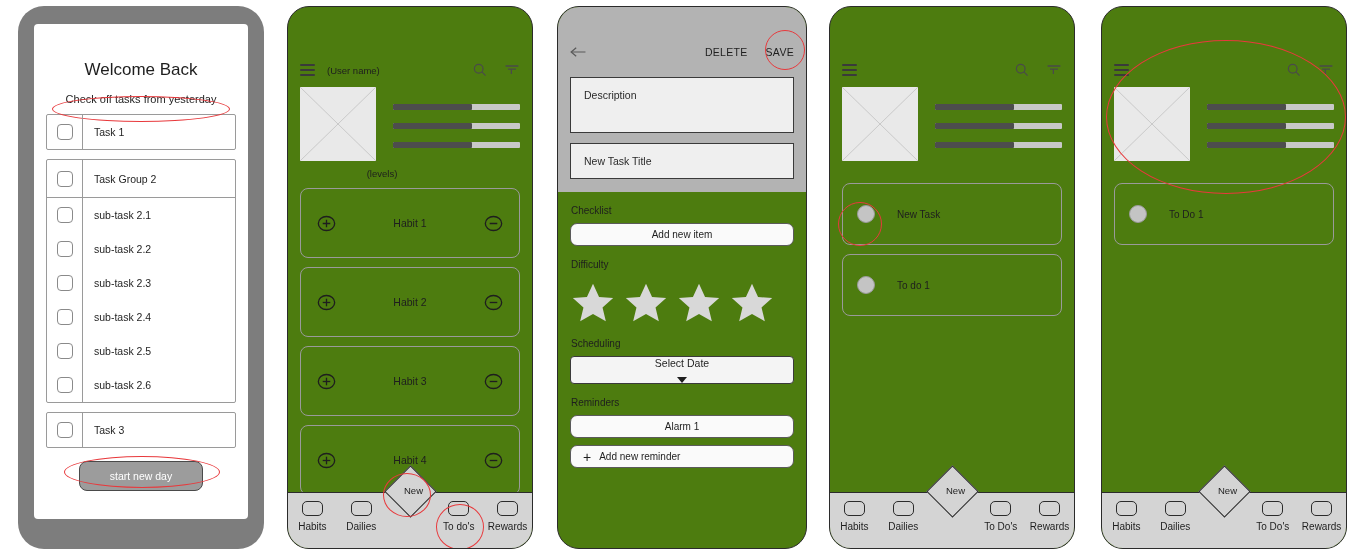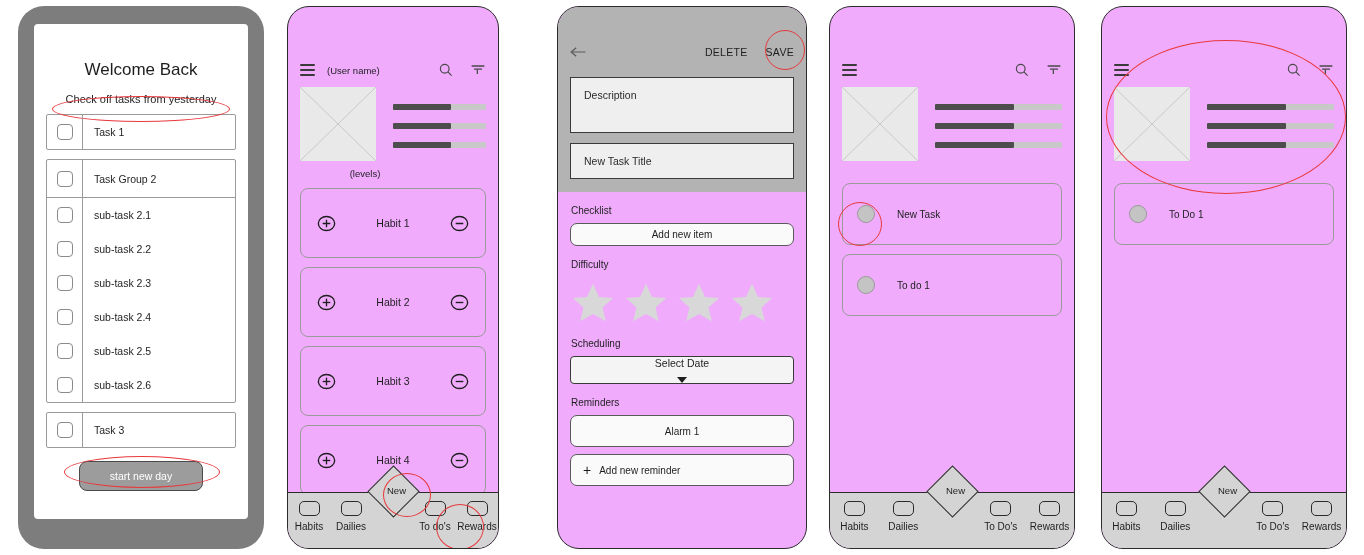--- a/index.html
+++ b/index.html
@@ -7,21 +7,21 @@
     width: 1364px; height: 555px;
     background: #ffffff;
     font-family: "Liberation Sans", sans-serif;
     overflow: hidden;
   }
   .board { position: relative; width: 1364px; height: 555px; }
 
   
   .phone {
     position: absolute;
-    background: #f0abfc;
+    background: #4d7c0f;
     border: 1.4px solid #2b2b2b;
     border-radius: 22px;
     overflow: hidden;
   }
   .phone.bezel {
     border: none;
     background: #7d7d7d;
     border-radius: 26px;
     padding: 18px 16px 30px 16px;
   }
@@ -100,21 +100,21 @@
   
   .ann {
     position: absolute;
     border: 1.3px solid #e8393c;
     border-radius: 50%;
     pointer-events: none;
     background: transparent;
   }
 
   
-  #p2 { left: 287px; top: 6px; width: 212px; height: 543px; }
+  #p2 { left: 287px; top: 6px; width: 246px; height: 543px; }
   #p3 { left: 557px; top: 6px; width: 250px; height: 543px; }
   #p4 { left: 829px; top: 6px; width: 246px; height: 543px; }
   #p5 { left: 1101px; top: 6px; width: 246px; height: 543px; }
 
   .appbar {
     display: flex;
     align-items: center;
     height: 30px;
     padding: 0 12px;
     margin-top: 48px;
@@ -272,21 +272,21 @@
     color: #1e1e1e;
     flex-direction: column;
   }
   .select .sp { flex: 1; }
   .caret { width: 0; height: 0; border-left: 5px solid transparent; border-right: 5px solid transparent; border-top: 6px solid #1e1e1e; }
   .rem-btn {
     margin: 7px 12px 0 12px;
     border: 1px solid #5a5a5a;
     border-radius: 7px;
     background: #fafafa;
-    height: 32px;
+    height: 23px;
     display: flex;
     align-items: center;
     font-size: 10px;
     color: #1e1e1e;
     padding: 0 12px;
   }
   .rem-btn.center { justify-content: center; }
   .plus-g { font-size: 14px; margin-right: 8px; line-height: 1; }
 
   

